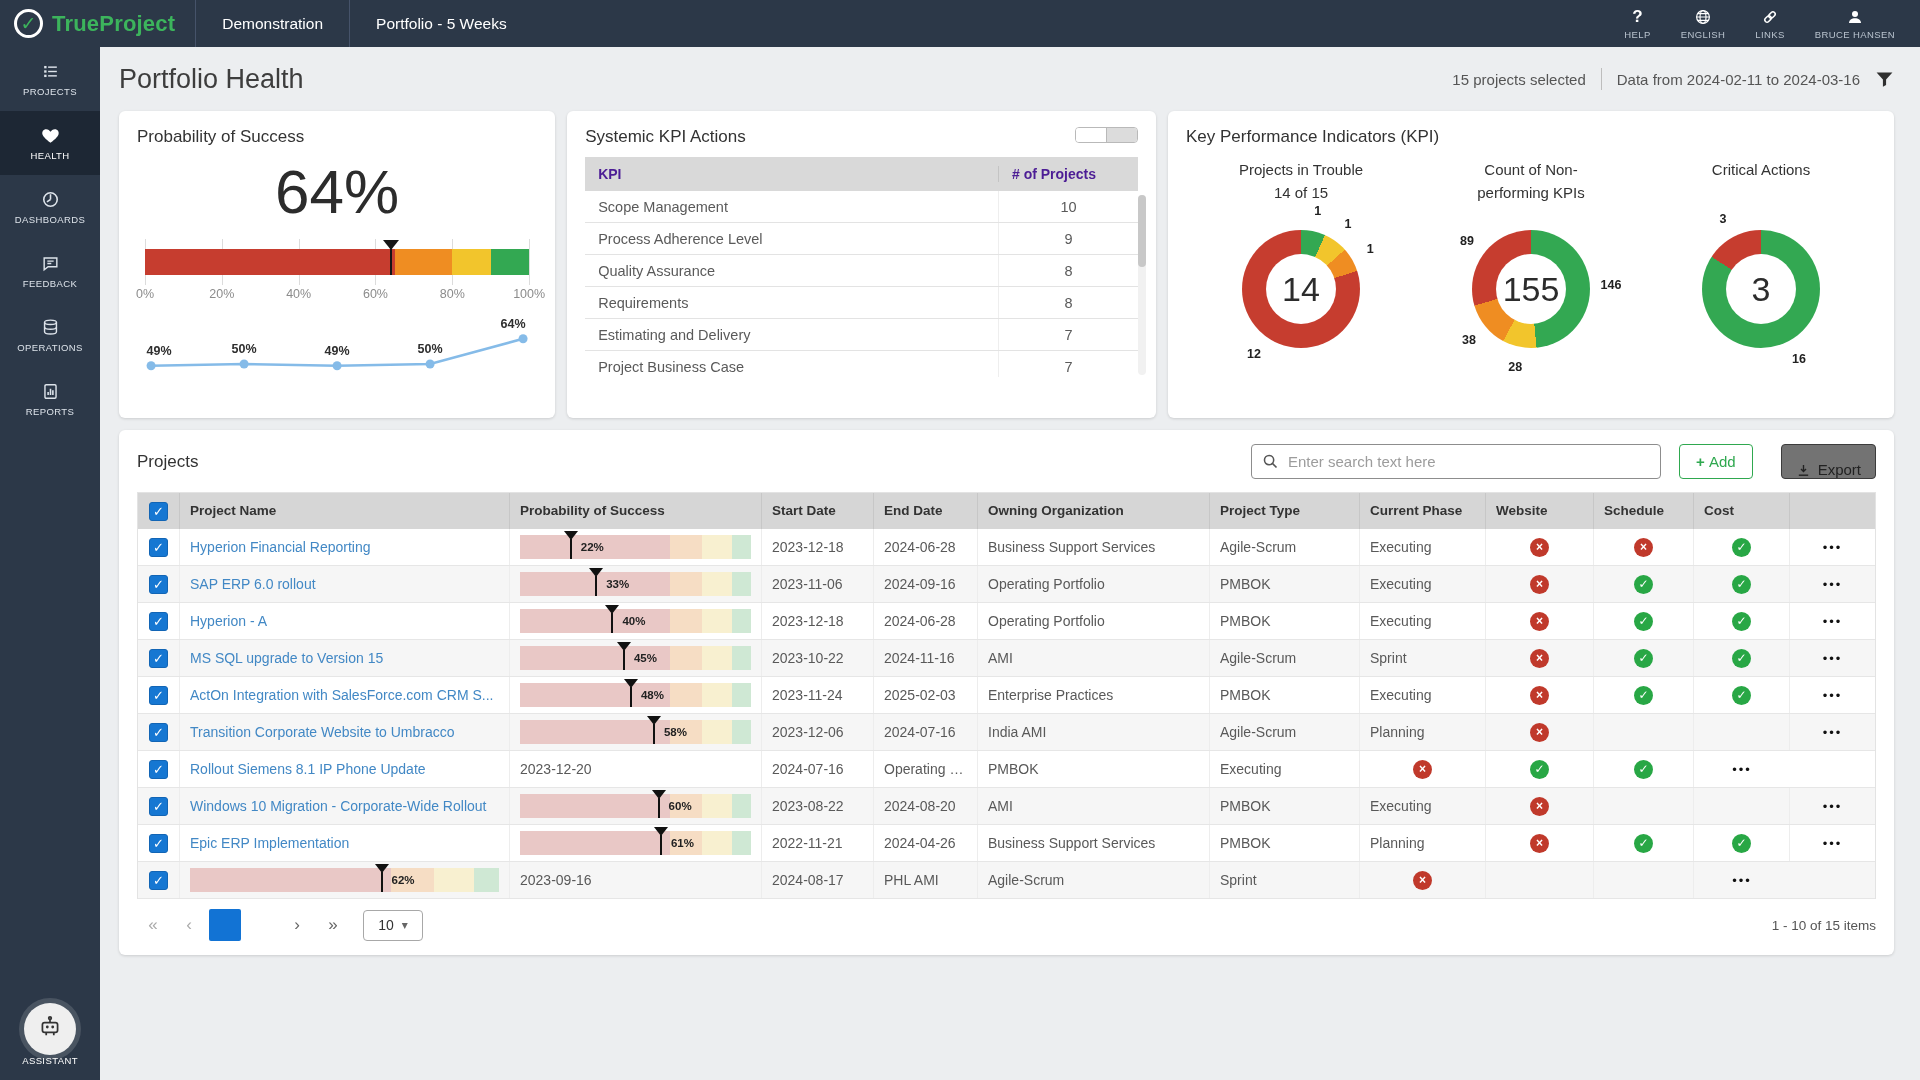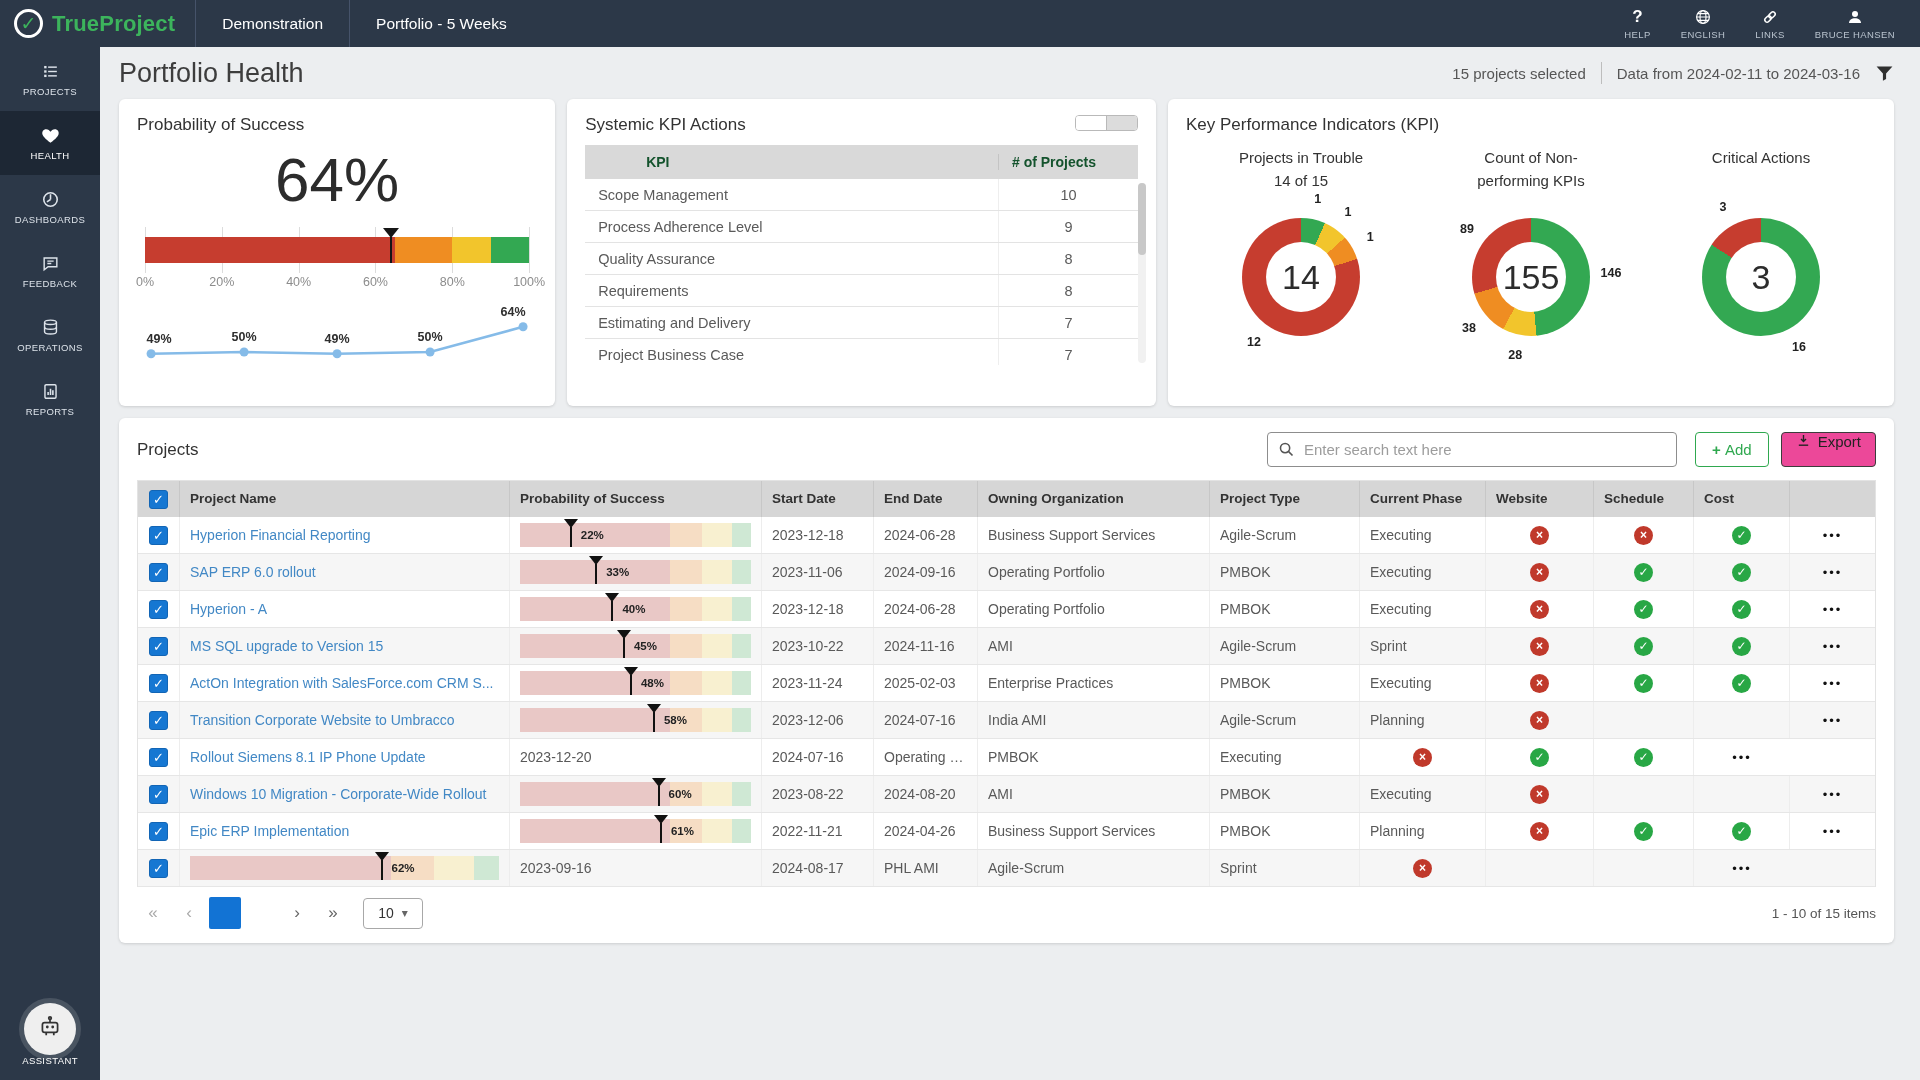--- a/index.html
+++ b/index.html
@@ -26,21 +26,21 @@
   .sb-item.active { background:#1d2734; color:#fff; }
   .sb-ic { height:20px; display:flex; align-items:center; justify-content:center; }
   .sb-ic svg { width:19px; height:19px; }
   .sb-lbl { margin-top:5px; font-size:9.5px; letter-spacing:.4px; }
   .assistant { position:absolute; bottom:14px; left:0; width:100px; display:flex; flex-direction:column; align-items:center; cursor:pointer; }
   .as-circle { width:52px; height:52px; border-radius:50%; background:#efefef; display:flex; align-items:center; justify-content:center; box-shadow:0 0 0 5px rgba(255,255,255,.14); }
   .as-circle svg { width:26px; height:26px; }
   .as-lbl { font-size:9.5px; color:#fff; letter-spacing:.4px; }
   
   .main { margin:47px 0 0 100px; width:1820px; }
-  .page-head { height:52px; display:flex; align-items:center; padding:0 26px 0 19px; }
+  .page-head { height:64px; display:flex; align-items:center; padding:0 26px 0 19px; }
   .page-title { font-size:27px; font-weight:400; color:#3d3d3d; }
   .head-right { margin-left:auto; display:flex; align-items:center; }
   .sel-txt, .range-txt { font-size:15px; color:#555; }
   .v-div { width:1px; height:22px; background:#bdbdbd; margin:0 15px; }
   .filter-btn { margin-left:15px; background:none; border:none; cursor:pointer; display:flex; }
   .filter-btn svg { width:19px; height:19px; }
   
   .cards { display:flex; gap:12px; padding:0 26px 0 19px; height:307px; }
   .card { background:#fff; border-radius:6px; box-shadow:0 1px 3px rgba(0,0,0,.14); padding:16px 18px; }
   .card-title { font-size:17px; color:#333; font-weight:400; }
@@ -60,21 +60,21 @@
   .spark { margin:10px 0 0; }
   .spark svg { width:100%; height:66px; display:block; }
   .spark-label { font-size:12.5px; font-weight:bold; fill:#2e2e2e; }
   
   .kact-head { display:flex; align-items:flex-start; }
   .toggle-group { margin-left:auto; display:flex; border:1px solid #b9b9b9; border-radius:4px; overflow:hidden; }
   .tg-btn { padding:7px 15px; font-size:13px; color:#333; background:#fff; cursor:pointer; border:none; }
   .tg-btn + .tg-btn { border-left:1px solid #b9b9b9; }
   .tg-btn.active { background:#dcdcdc; }
   .kact-table { margin-top:10px; position:relative; }
-  .kact-hrow { display:flex; background:#d9d9d9; height:34px; align-items:center; font-weight:bold; font-size:14px; color:#14532d;padding-left:48px; }
+  .kact-hrow { display:flex; background:#d9d9d9; height:34px; align-items:center; font-weight:bold; font-size:14px; color:#4c1d95; }
   .kact-hrow .h1 { flex:1; padding:0 13px; }
   .kact-hrow .h2 { width:140px; padding:0 13px; border-left:1px solid #c4c4c4; }
   .kact-body { height:186px; overflow:hidden; }
   .krow { display:flex; height:32px; align-items:center; border-bottom:1px solid #e3e3e3; font-size:14.5px; color:#5a5a5a; }
   .krow .kpi { flex:1; padding:0 13px; }
   .krow .count { width:140px; text-align:center; border-left:1px solid #eee; align-self:stretch; line-height:32px; }
   .kpi-scroll { position:absolute; right:-8px; top:38px; bottom:2px; width:8px; background:#f1f1f1; border-radius:4px; }
   .kpi-thumb { position:absolute; top:0; left:0; width:8px; height:72px; background:#c8c8c8; border-radius:4px; cursor:grab; }
   
   .donut-row { display:flex; justify-content:space-around; margin-top:12px; }
@@ -87,21 +87,21 @@
   
   .panel { margin:12px 26px 0 19px; background:#fff; border-radius:6px; box-shadow:0 1px 3px rgba(0,0,0,.14); padding:14px 18px 14px; }
   .panel-head { display:flex; align-items:center; }
   .panel-title { font-size:17px; color:#333; font-weight:400; }
   .search-box { margin-left:auto; position:relative; }
   .search-box svg { position:absolute; left:11px; top:9px; width:17px; height:17px; }
   .search-box input { width:410px; height:35px; border:1px solid #8d8d8d; border-radius:4px; padding:0 10px 0 36px; font-size:15px; font-family:inherit; color:#333; outline:none; }
   .search-box input::placeholder { color:#9c9c9c; }
   .btn-add { margin-left:18px; height:35px; padding:0 16px; background:#fff; border:1px solid #2fa84f; color:#2fa84f; font-size:15px; border-radius:4px; cursor:pointer; font-family:inherit; }
   .btn-add::before { content:'+ '; font-weight:bold; }
-  .btn-export { margin-left:12px; height:35px; padding:0 14px; background:#ec4899; border:1px solid #3c3c3c; color:#222; font-size:15px; border-radius:4px; cursor:pointer; display:flex; align-items:flex-start; gap:7px; font-family:inherit; }
+  .btn-export { margin-left:28px; height:35px; padding:0 14px; background:#737373; border:1px solid #3c3c3c; color:#222; font-size:15px; border-radius:4px; cursor:pointer; display:flex; align-items:flex-end; gap:7px; font-family:inherit; }
   .btn-export svg { width:15px; height:15px; }
   .pgrid { margin-top:13px; border:1px solid #e3e3e3; border-bottom:none; }
   .pgrid-h, .t-row { display:grid; grid-template-columns:42px 330px 252px 112px 104px 232px 150px 126px 108px 100px 96px 1fr; align-items:center; }
   .pgrid-h { background:#d6d6d6; }
   .hc { font-weight:bold; font-size:13.5px; color:#333; padding:0 10px; height:36px; line-height:36px; border-right:1px solid #c7c7c7; white-space:nowrap; overflow:hidden; cursor:pointer; }
   .hc:last-child { border-right:none; }
   .hc.c-center, .cell.c-center { display:flex; align-items:center; justify-content:center; padding:0; }
   .t-row { border-bottom:1px solid #e6e6e6; background:#fff; }
   .t-row:nth-child(even) { background:#f6f6f6; }
   .cell { font-size:14px; color:#595959; padding:0 10px; height:36px; line-height:36px; border-right:1px solid #ededed; white-space:nowrap; overflow:hidden; text-overflow:ellipsis; }

